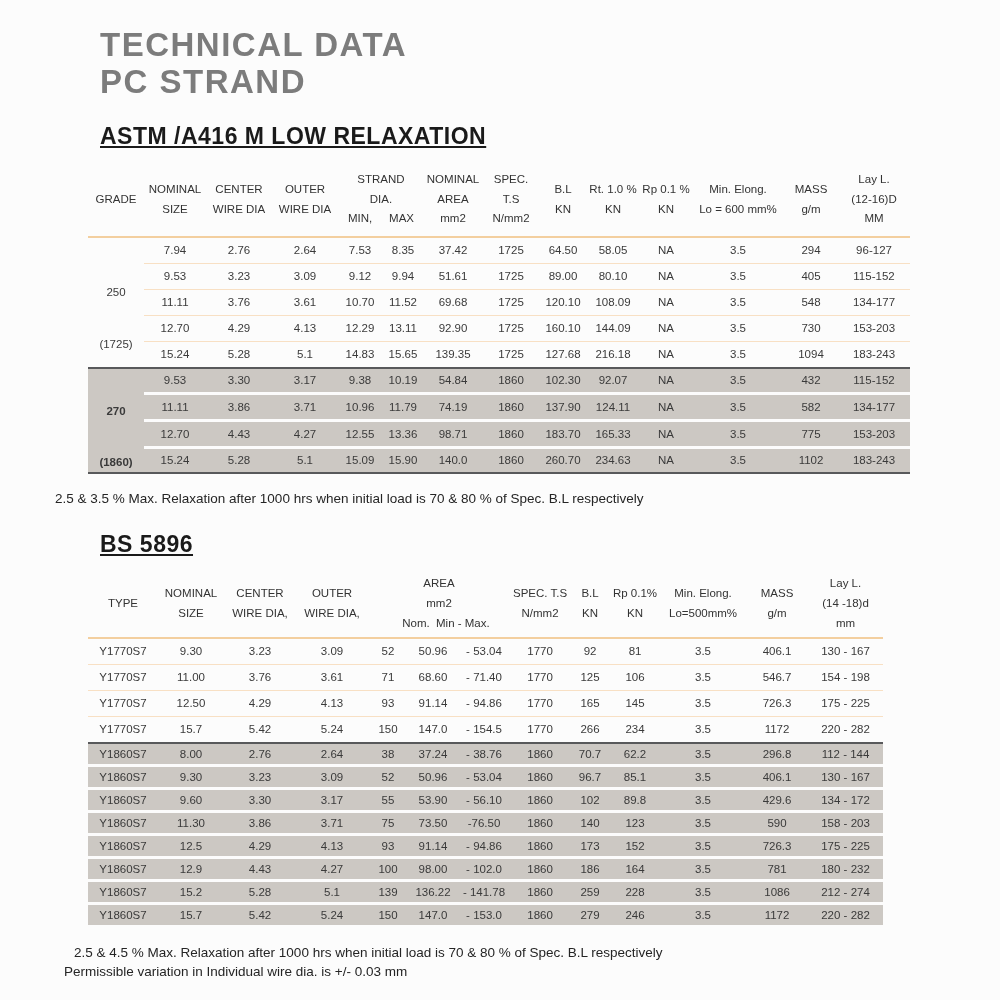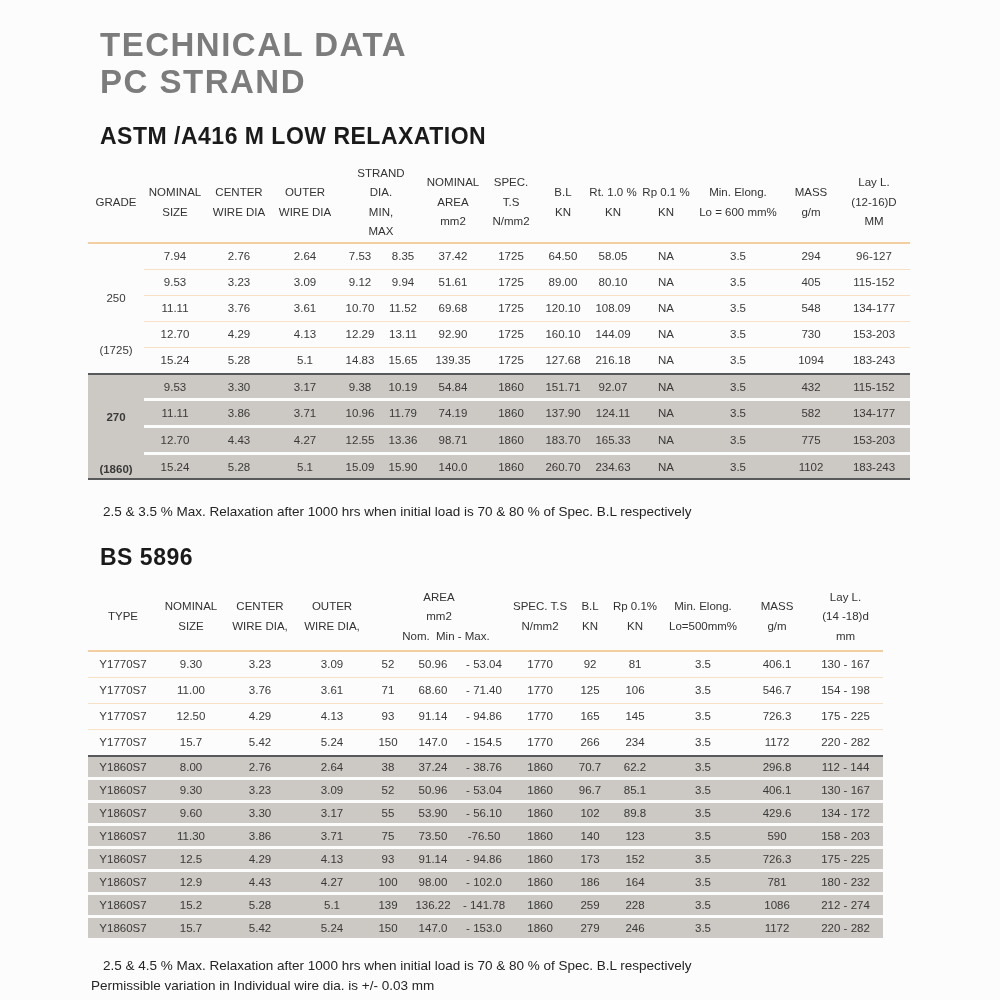--- a/index.html
+++ b/index.html
@@ -22,37 +22,38 @@
   .page-title{
     margin:0;padding:26px 0 0 100px;
     font-size:33px;font-weight:700;letter-spacing:1.5px;
     color:var(--title-gray);line-height:1.13;
   }
   .page-title span{display:block;}
   .section-heading{
     margin:22px 0 0 100px;
     font-size:23px;font-weight:700;letter-spacing:0.5px;
     color:var(--ink);
+    text-decoration:underline;
   }
   table{
     table-layout:fixed;border-collapse:collapse;
     margin-left:88px;color:var(--cell-ink);
   }
   #astm-table{width:822px;margin-top:14px;}
   #bs-table{width:795px;margin-top:13px;}
   thead th{
     font-weight:400;font-size:11.5px;color:#333;
     vertical-align:middle;text-align:center;line-height:1.7;
     border-bottom:2px solid var(--underline);
     padding:0;
   }
   #astm-table thead th{height:72px;}
   #bs-table thead th{height:66px;}
   .hl{display:block;}
-  .minmax{display:flex;justify-content:space-between;padding:0 10px;flex-direction:column;}
+  .minmax{display:flex;justify-content:space-between;padding:0 10px;}
   .minmax i{font-style:normal;}
   .area-sub{display:flex;}
   .area-sub .sub-nom{width:40px;text-align:center;margin-left:28px;}
   .area-sub .sub-minmax{flex:1;text-align:left;}
   tbody td{
     font-size:11.5px;text-align:center;vertical-align:middle;
     padding:0;overflow:hidden;white-space:nowrap;
   }
   tr.white td{height:25px;border-bottom:1px solid var(--sep);}
   tr.white.last td{border-bottom:2px solid var(--dark-line);}
@@ -61,23 +62,23 @@
   #bs-table tr.shaded.last td{border-bottom:none;}
   #astm-table td.grade-cell{
     background:transparent;border-bottom:2px solid var(--dark-line);
     vertical-align:middle;text-align:center;line-height:1.55;
   }
   #astm-table tr.shaded td.grade-cell{background:var(--shade);font-weight:bold;}
   .grade-cell span{display:block;margin-top:34px;}
   .footnote{
     margin:0;font-size:13.5px;color:#252525;line-height:1.45;
   }
-  #astm-footnote{margin-top:22px;padding-left:103px;}
-  #bs-footnote-1{margin-top:18px;padding-left:103px;}
-  #bs-footnote-2{padding-left:91px;}
+  #astm-footnote{margin-top:15px;padding-left:55px;}
+  #bs-footnote-1{margin-top:18px;padding-left:74px;}
+  #bs-footnote-2{padding-left:64px;}
 </style>
 </head>
 <body>
 
 <div class="page">
 
   <h1 class="page-title">
     <span>TECHNICAL DATA</span>
     <span>PC STRAND</span>
   </h1>
@@ -248,21 +249,21 @@
             <span>270</span>
             <span>(1860)</span>
           </td>
           <td>9.53</td>
           <td>3.30</td>
           <td>3.17</td>
           <td>9.38</td>
           <td>10.19</td>
           <td>54.84</td>
           <td>1860</td>
-          <td>151.71</td>
+          <td>102.30</td>
           <td>92.07</td>
           <td>NA</td>
           <td>3.5</td>
           <td>432</td>
           <td>115-152</td>
         </tr>
         <tr class="shaded">
           <td>11.11</td>
           <td>3.86</td>
           <td>3.71</td>

